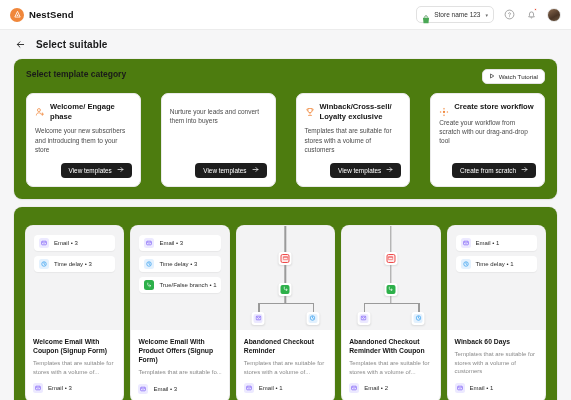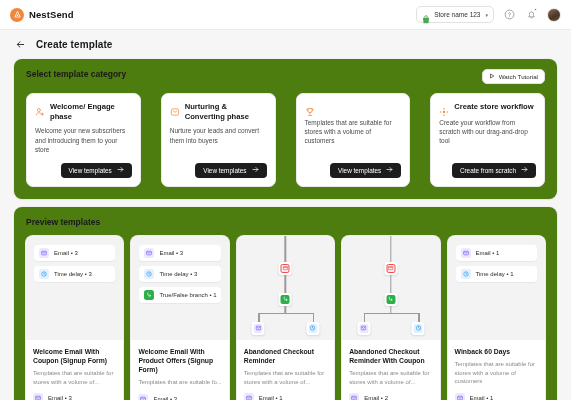--- a/index.html
+++ b/index.html
@@ -166,21 +166,21 @@
     <div class="avatar"></div>
   </div>
 </div>
 
 <div class="page-head">
   <span class="back-arrow">
     <svg width="11" height="11" viewBox="0 0 14 14">
         <path d="M11 7H3.2M6.3 3.6 2.9 7l3.4 3.4" fill="none" stroke="#1a1a1a" stroke-width="1.1" stroke-linecap="round" stroke-linejoin="round"></path>
       </svg>
   </span>
-  <span class="page-title">Create template</span>
+  <span class="page-title">Select suitable</span>
 </div>
 
 <div class="panel">
   <div class="panel-head">
     <span class="panel-title">Select template category</span>
     <button class="watch-btn">
       <span>
         <svg width="6" height="6" viewBox="0 0 8 8">
             <path d="M2 1.3 6.4 4 2 6.7z" fill="none" stroke="#2b2b2b" stroke-width=".9" stroke-linejoin="round"></path>
           </svg>
@@ -209,29 +209,20 @@
           <span>
             <svg width="7" height="7" viewBox="0 0 10 10">
                 <path d="M1.4 5h7M5.6 2.2 8.4 5 5.6 7.8" fill="none" stroke="#fff" stroke-width="1" stroke-linecap="round" stroke-linejoin="round"></path>
               </svg>
           </span>
         </button>
       </div>
     </div>
 
     <div class="cat-card">
-      <div class="cat-title-row">
-        <span class="cat-icon">
-          <svg width="10" height="10" viewBox="0 0 14 14">
-              <rect x="1.9" y="2.6" width="10.2" height="8.8" rx="2" fill="none" stroke="#f0873b" stroke-width="1.05"></rect>
-              <path d="M4.3 5.3 7 7.5l2.7-2.2" fill="none" stroke="#f0873b" stroke-width="1.05" stroke-linecap="round" stroke-linejoin="round"></path>
-            </svg>
-        </span>
-        <span class="cat-title">Nurturing &amp; Converting phase</span>
-      </div>
       <div class="cat-desc">Nurture your leads and convert them into buyers</div>
       <div class="cat-btn-wrap">
         <button class="dark-btn">
           <span>View templates</span>
           <span>
             <svg width="7" height="7" viewBox="0 0 10 10">
                 <path d="M1.4 5h7M5.6 2.2 8.4 5 5.6 7.8" fill="none" stroke="#fff" stroke-width="1" stroke-linecap="round" stroke-linejoin="round"></path>
               </svg>
           </span>
         </button>
@@ -240,20 +231,21 @@
 
     <div class="cat-card">
       <div class="cat-title-row">
         <span class="cat-icon">
           <svg width="10" height="10" viewBox="0 0 14 14">
               <path d="M4.2 2.1h5.6v3.1a2.8 2.8 0 0 1-5.6 0z" fill="none" stroke="#f0873b" stroke-width="1.05" stroke-linejoin="round"></path>
               <path d="M4.2 2.9H2.6v.9c0 1 .7 1.7 1.6 1.8M9.8 2.9h1.6v.9c0 1-.7 1.7-1.6 1.8" fill="none" stroke="#f0873b" stroke-width="1"></path>
               <path d="M7 8v2.1M4.9 11.8h4.2" fill="none" stroke="#f0873b" stroke-width="1.05" stroke-linecap="round"></path>
             </svg>
         </span>
+        <span class="cat-title">Winback/Cross-sell/ Loyalty exclusive</span>
       </div>
       <div class="cat-desc">Templates that are suitable for stores with a volume of customers</div>
       <div class="cat-btn-wrap">
         <button class="dark-btn">
           <span>View templates</span>
           <span>
             <svg width="7" height="7" viewBox="0 0 10 10">
                 <path d="M1.4 5h7M5.6 2.2 8.4 5 5.6 7.8" fill="none" stroke="#fff" stroke-width="1" stroke-linecap="round" stroke-linejoin="round"></path>
               </svg>
           </span>
@@ -286,23 +278,20 @@
               </svg>
           </span>
         </button>
       </div>
     </div>
 
   </div>
 </div>
 
 <div class="panel">
-  <div class="panel-head">
-    <span class="panel-title">Preview templates</span>
-  </div>
 
   <div class="tpl-grid">
 
     <div class="tpl-card">
       <div class="tpl-preview">
         <div class="chip">
           <span class="sq-icon sq-email">
             <svg width="6" height="6" viewBox="0 0 8 8">
                 <rect x=".8" y="1.6" width="6.4" height="4.8" rx="1" fill="none" stroke="#7a5af8" stroke-width=".9"></rect>
                 <path d="M1.3 2.4 4 4.4l2.7-2" fill="none" stroke="#7a5af8" stroke-width=".9" stroke-linejoin="round"></path>

